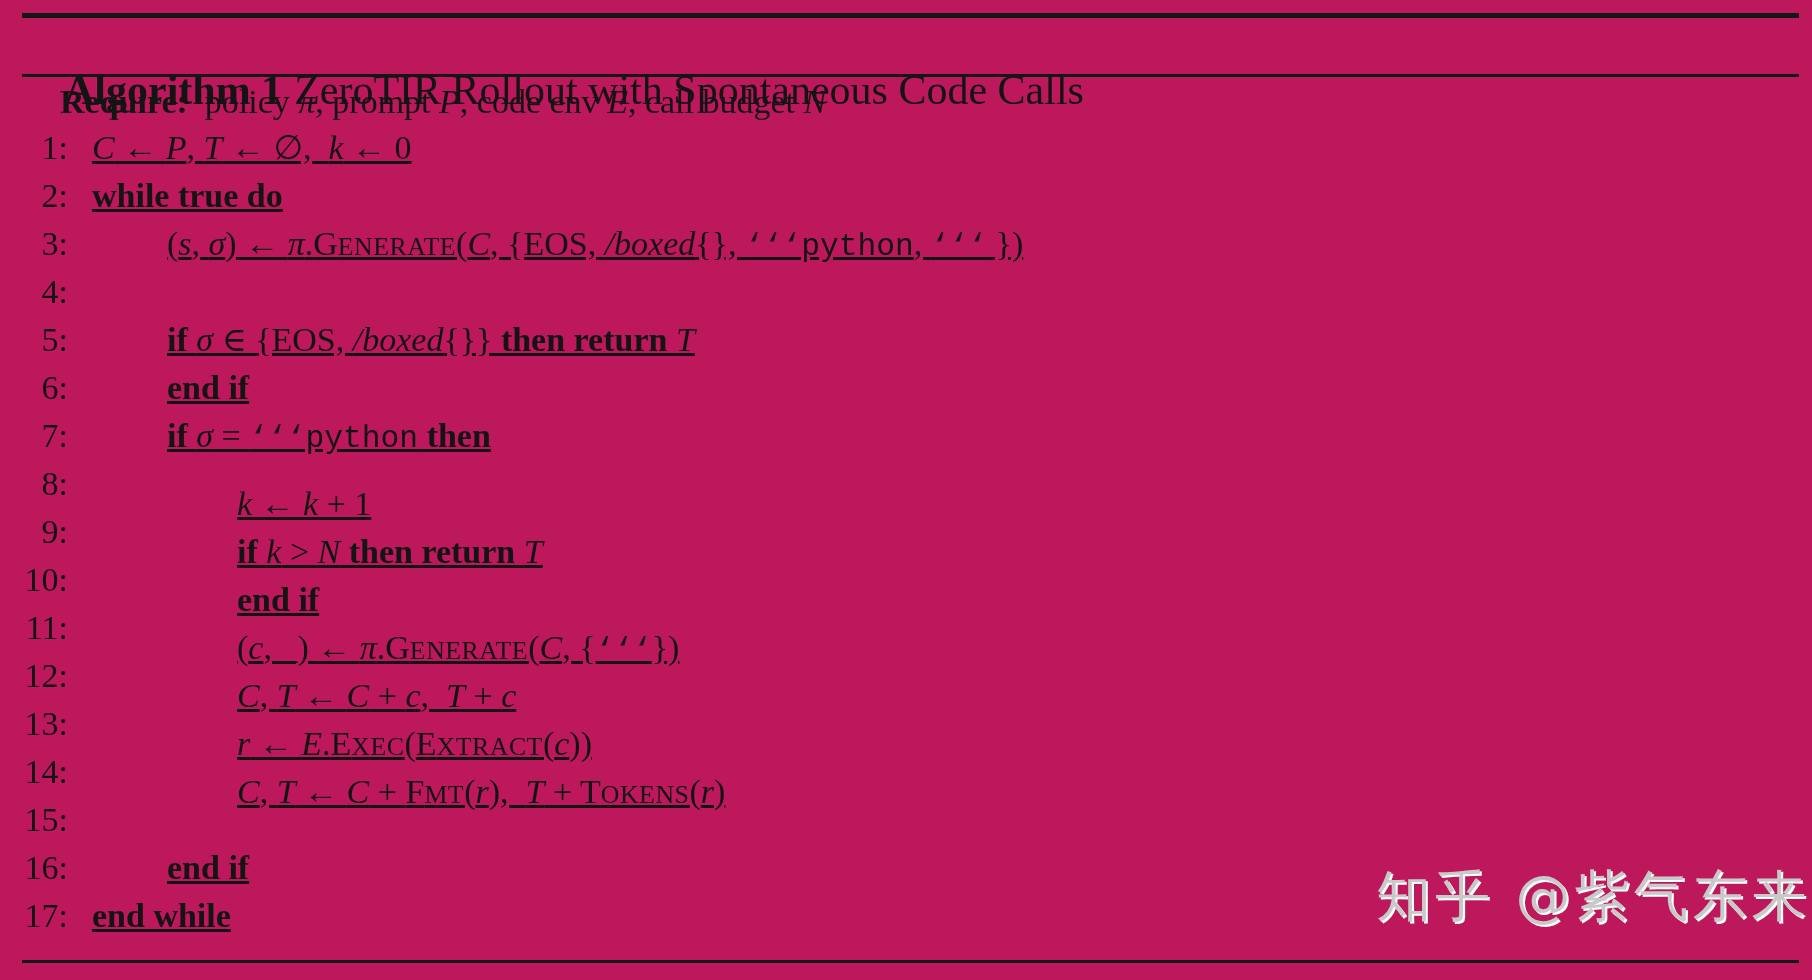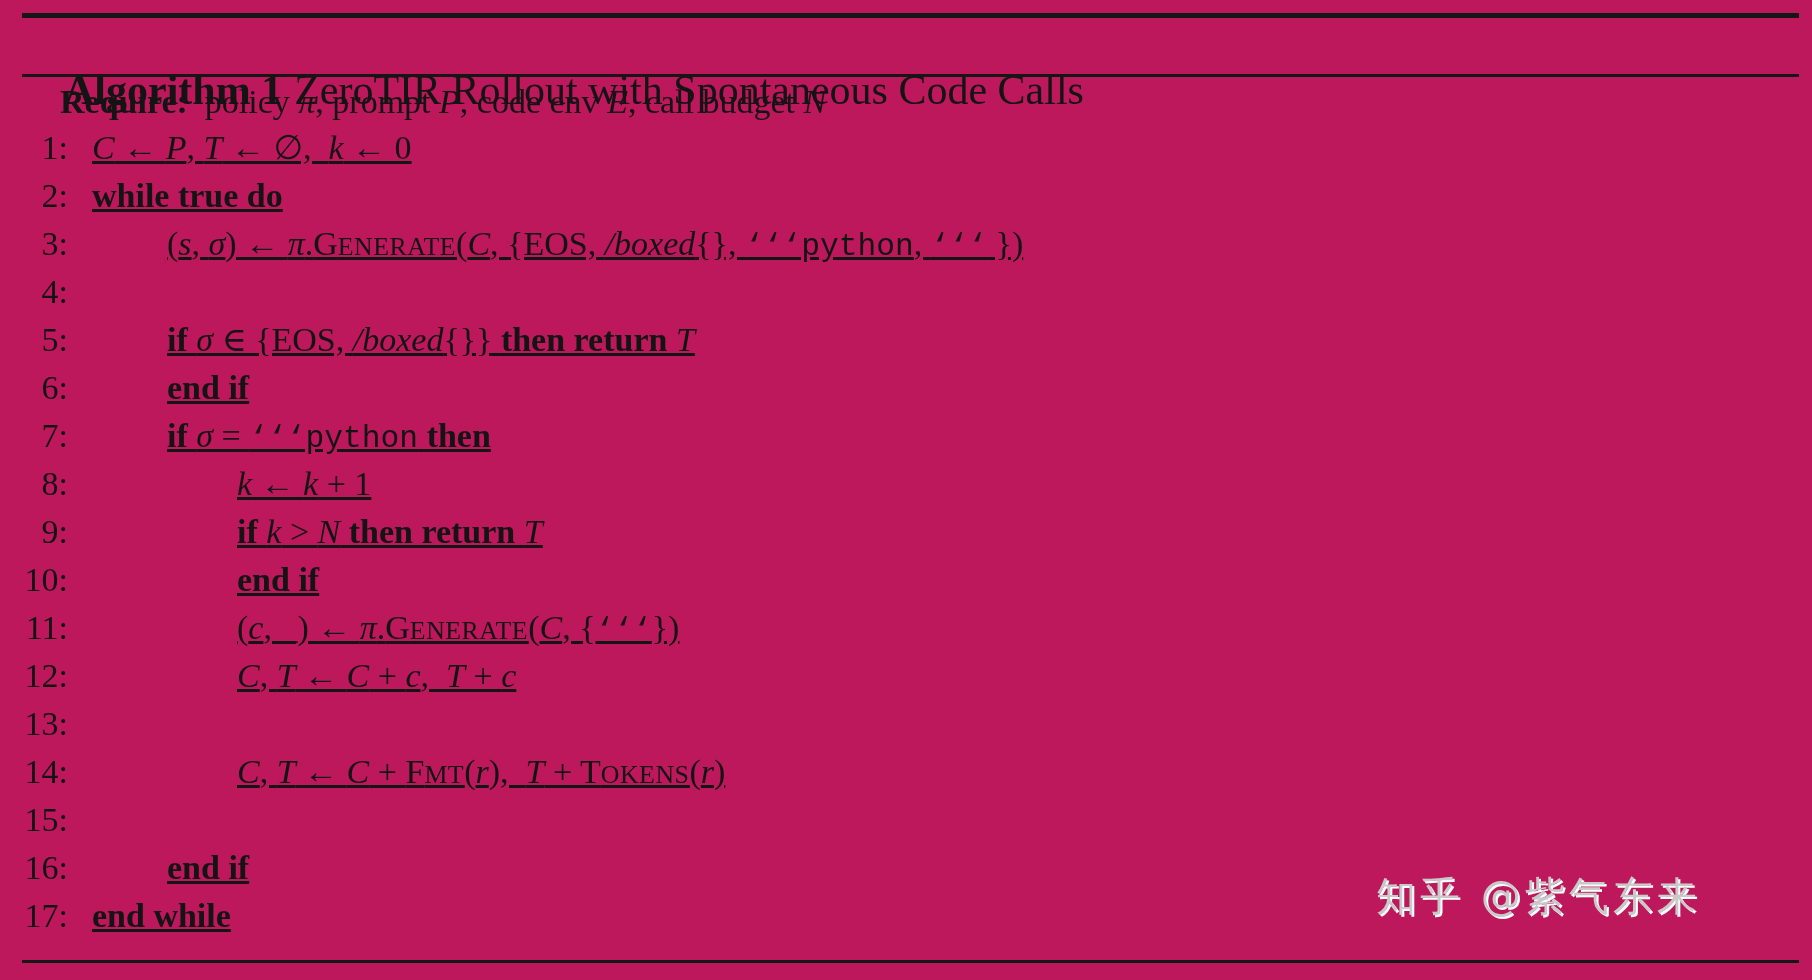--- a/index.html
+++ b/index.html
@@ -23,30 +23,30 @@
   .algo-title .rest{margin-left:12px;}
   .algo-require{
     position:absolute;left:22px;top:80px;
     font-size:34px;line-height:44px;white-space:pre;margin-left:38px;
   }
   .algo-lines{position:absolute;left:0;top:124px;width:1812px;}
   .algo-line{display:flex;height:48px;line-height:48px;font-size:34px;padding-left:22px;}
   .algo-line .num{flex:0 0 46px;text-align:right;white-space:pre;}
   .algo-line .stmt{padding-left:24px;white-space:pre;text-decoration:underline;}
   .algo-line.ind1 .stmt{padding-left:99px;text-align:right;}
-  .algo-line.ind2 .stmt{padding-left:169px;}
+  .algo-line.ind2 .stmt{padding-left:169px;margin-top:20px;}
   .s-rm{font-style:normal;}
   .s-it{font-style:italic;}
   .s-bf{font-weight:bold;}
   .s-tt{font-family:"Liberation Mono","DejaVu Sans Mono",monospace;font-size:0.92em;}
   .s-sc{font-style:normal;}
   .s-sc .sc-rest{font-size:0.76em;letter-spacing:0.5px;}
   .watermark{
     position:absolute;left:1376px;top:866px;
-    font-size:40px;line-height:60px;
+    font-size:55px;line-height:60px;
     font-family:"DejaVu Sans","Liberation Sans",sans-serif;
     letter-spacing:4px;white-space:pre;
     text-shadow:2px 2px 0 #ffffff;
   }
 </style>
 </head>
 <body>
 
 <div class="page">
   <div class="rule rule-top"></div>
@@ -102,20 +102,21 @@
       <div class="algo-line ind2">
         <span class="num">11:</span>
         <span class="stmt"><span class="s-rm">(</span><span class="s-it">c</span><span class="s-rm">, _) ← </span><span class="s-it">π</span><span class="s-rm">.</span><span class="s-sc">G<span class="sc-rest">ENERATE</span></span><span class="s-rm">(</span><span class="s-it">C</span><span class="s-rm">, {</span><span class="s-tt">‘‘‘</span><span class="s-rm">})</span></span>
       </div>
       <div class="algo-line ind2">
         <span class="num">12:</span>
         <span class="stmt"><span class="s-it">C</span><span class="s-rm">, </span><span class="s-it">T</span><span class="s-rm"> ← </span><span class="s-it">C</span><span class="s-rm"> + </span><span class="s-it">c</span><span class="s-rm">,  </span><span class="s-it">T</span><span class="s-rm"> + </span><span class="s-it">c</span></span>
       </div>
       <div class="algo-line ind2">
         <span class="num">13:</span>
+        <span class="stmt"><span class="s-it">r</span><span class="s-rm"> ← </span><span class="s-it">E</span><span class="s-rm">.</span><span class="s-sc">E<span class="sc-rest">XEC</span></span><span class="s-rm">(</span><span class="s-sc">E<span class="sc-rest">XTRACT</span></span><span class="s-rm">(</span><span class="s-it">c</span><span class="s-rm">))</span></span>
       </div>
       <div class="algo-line ind2">
         <span class="num">14:</span>
         <span class="stmt"><span class="s-it">C</span><span class="s-rm">, </span><span class="s-it">T</span><span class="s-rm"> ← </span><span class="s-it">C</span><span class="s-rm"> + </span><span class="s-sc">F<span class="sc-rest">MT</span></span><span class="s-rm">(</span><span class="s-it">r</span><span class="s-rm">),  </span><span class="s-it">T</span><span class="s-rm"> + </span><span class="s-sc">T<span class="sc-rest">OKENS</span></span><span class="s-rm">(</span><span class="s-it">r</span><span class="s-rm">)</span></span>
       </div>
       <div class="algo-line ind1">
         <span class="num">15:</span>
       </div>
       <div class="algo-line ind1">
         <span class="num">16:</span>

